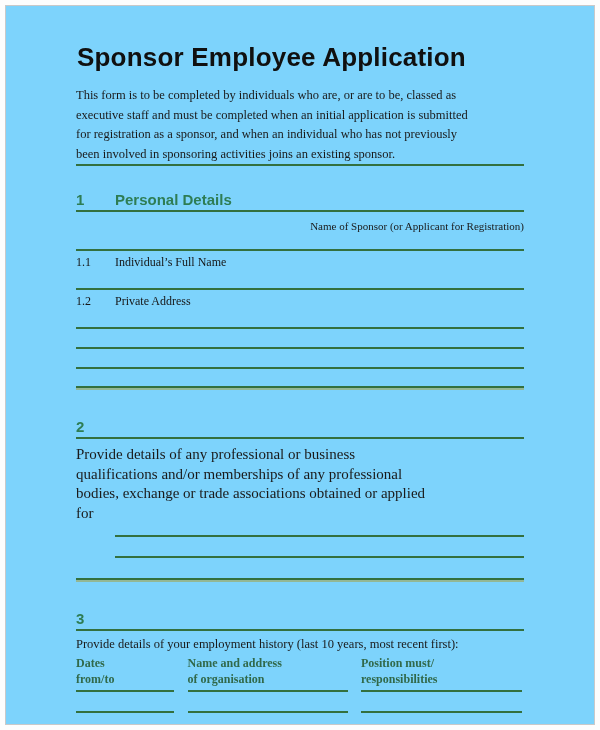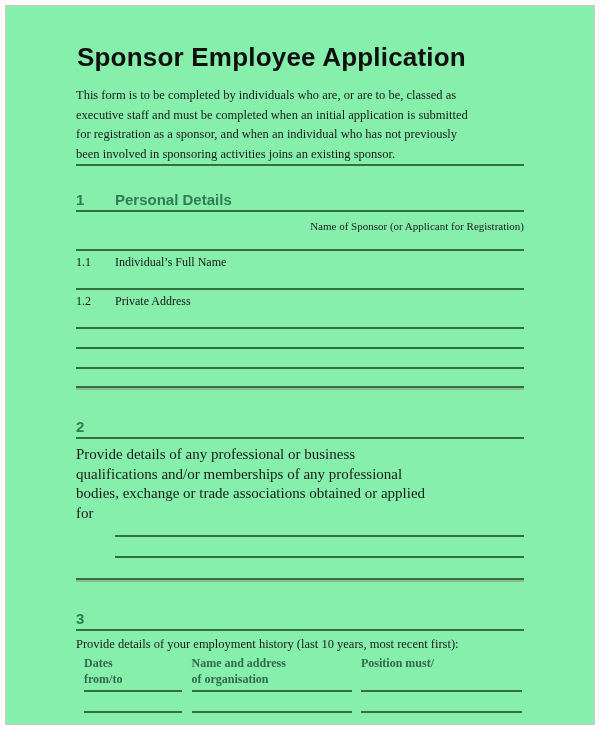--- a/index.html
+++ b/index.html
@@ -1,19 +1,19 @@
 <!DOCTYPE html>
 <html style="--accent: #2e7d54; --line: #33703f; --lineLight: #93b795; --tableHead: #31694a; --border: #c9c9c9;"><head>
 <meta charset="utf-8">
 <style>
   html,body{margin:0;padding:0;background:#fff;}
   body{width:600px;height:730px;font-family:"Liberation Serif",serif;}
   .frame{box-sizing:border-box;width:600px;height:730px;padding:5px;background:#fdfdfd;}
   .sheet{box-sizing:border-box;width:100%;height:100%;border:1px solid var(--border,#c9c9c9);
-         background:#86efac;padding:0 70px;overflow:hidden;}
+         background:#7dd3fc;padding:0 70px;overflow:hidden;}
 
   h1.title{font-family:"Liberation Sans",sans-serif;font-weight:bold;font-size:26px;line-height:34px;
            color:#101010;margin:34px 0 0 1px;letter-spacing:.2px;}
   .intro{margin:12px 0 0;max-width:402px;font-size:12.5px;line-height:19.5px;color:#1a1a1a;}
 
   .rule{height:2px;background:var(--line,#33703f);}
   .rule-thick{height:4px;background:linear-gradient(to bottom,var(--line,#33703f) 0 45%,var(--lineLight,#93b795) 45% 100%);}
 
   .sec-head{display:flex;font-family:"Liberation Sans",sans-serif;font-weight:bold;
             font-size:15px;line-height:20px;color:var(--accent,#2e7d54);}
@@ -33,21 +33,21 @@
   .end-rule{margin-top:17px;}
 
   .indent{margin-left:39px;}
   .desc{margin:6px 0 0;font-size:15px;line-height:19.5px;color:#1a1a1a;max-width:350px;}
   .desc3{margin:5px 0 0;font-size:12.5px;line-height:16px;color:#1a1a1a;max-width:none;}
   .q-rule1{margin-top:12px;}
   .q-rule2{margin-top:19px;}
   .q-end{margin-top:20px;}
 
   .emp-table{width:446px;margin-top:3px;}
-  .emp-grid{display:grid;grid-template-columns:98px 160px 161px;justify-content:space-between;margin-left:8px;}
+  .emp-grid{display:grid;grid-template-columns:98px 160px 161px;justify-content:space-between;}
   .emp-col{font-weight:bold;font-size:12px;line-height:16px;color:var(--tableHead,#31694a);
            padding-bottom:3px;border-bottom:2px solid var(--line,#33703f);}
   .emp-cell{height:19px;border-bottom:2px solid var(--line,#33703f);}
 </style>
 </head>
 <body>
 
 <div class="frame">
   <div class="sheet">
 
@@ -108,20 +108,21 @@
           <div class="emp-col">
             <div>Dates</div>
             <div>from/to</div>
           </div>
           <div class="emp-col">
             <div>Name and address</div>
             <div>of organisation</div>
           </div>
           <div class="emp-col">
             <div>Position must/</div>
+            <div>responsibilities</div>
           </div>
         </div>
 
         <div>
           <div class="emp-grid">
             <div class="emp-cell"></div>
             <div class="emp-cell"></div>
             <div class="emp-cell"></div>
           </div>
         <div class="emp-grid">

